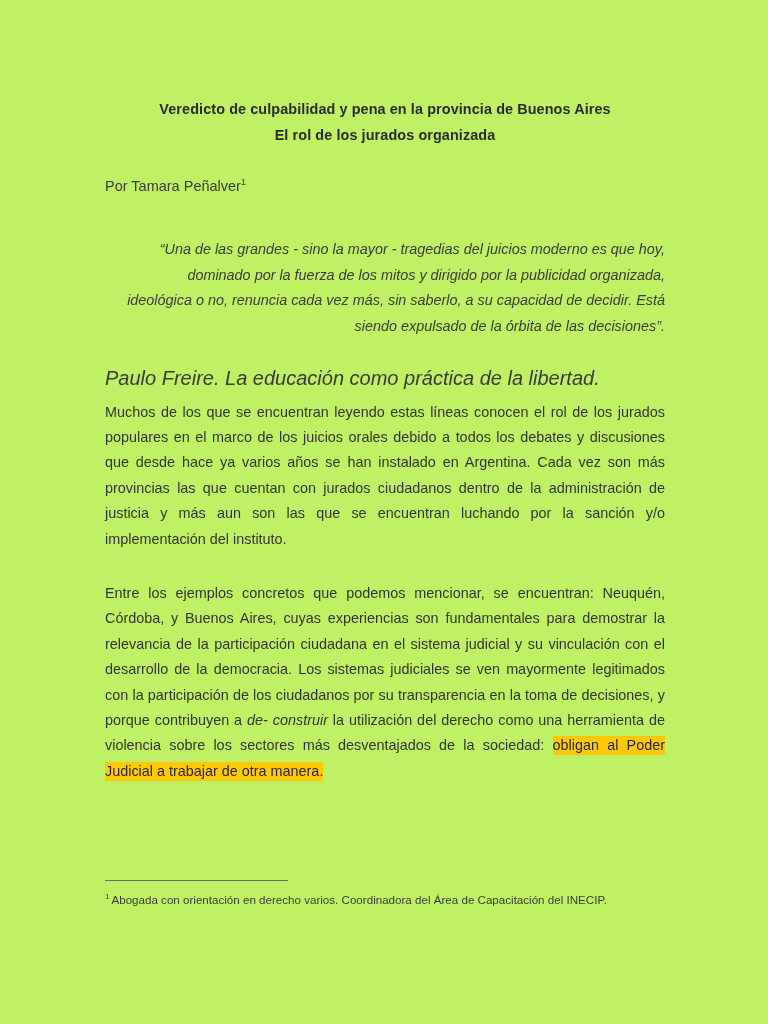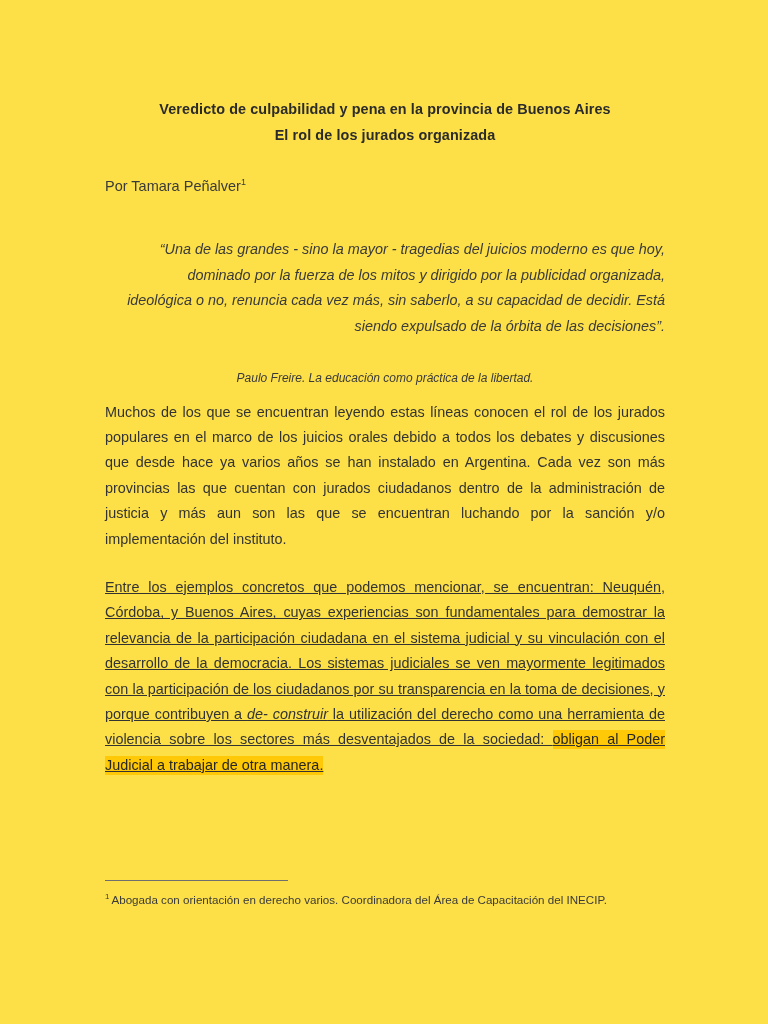--- a/index.html
+++ b/index.html
@@ -13,21 +13,21 @@
     font-family: "Liberation Sans", sans-serif;
     color: #2b2b2b;
     -webkit-font-smoothing: antialiased;
   }
 
   .page {
     position: relative;
     width: 768px;
     height: 1024px;
     margin: 0 auto;
-    background: #fde047;
+    background: #bef264;
     overflow: hidden;
     box-sizing: border-box;
     padding-left: 45px;
   }
 
   .content {
     position: absolute;
     left: 105px;
     top: 0;
     width: 560px;
@@ -67,23 +67,23 @@
     text-align: right;
     font-style: italic;
     font-size: 14.4px;
     line-height: 25.5px;
     color: #3a3a3a;
     padding-left: 22px;
   }
 
   .epigraph-source {
     margin-top: 27px;
-    text-align: center;
+    text-align: left;
     font-style: italic;
-    font-size: 12px;
+    font-size: 20px;
     line-height: 25.5px;
     color: #3a3a3a;
   }
 
   
   .section-heading {
     margin-top: 37px;
     font-size: 14.4px;
     font-weight: bold;
     line-height: 22px;
@@ -96,22 +96,21 @@
     margin-top: 8px;
     font-size: 14.4px;
     line-height: 25.4px;
     text-align: justify;
     text-justify: inter-word;
     color: #333333;
     hyphens: none;
   }
 
   .body-par.spaced {
-    margin-top: 23px;
-    text-decoration: underline;
+    margin-top: 29px;
   }
 
   .body-par em {
     font-style: italic;
   }
 
   .hl {
     background-color: #ffc907;
     color: #272727;
     padding: 1px 0 2px 0;

